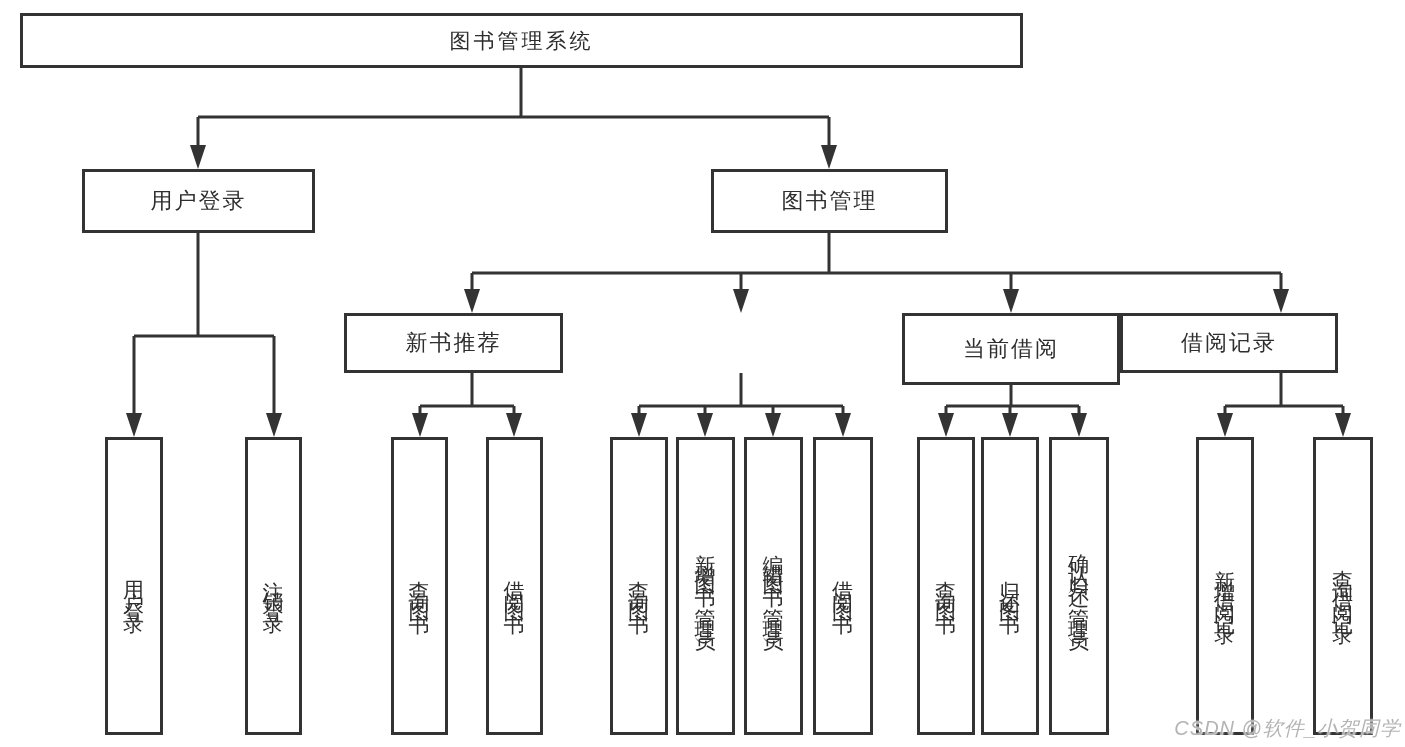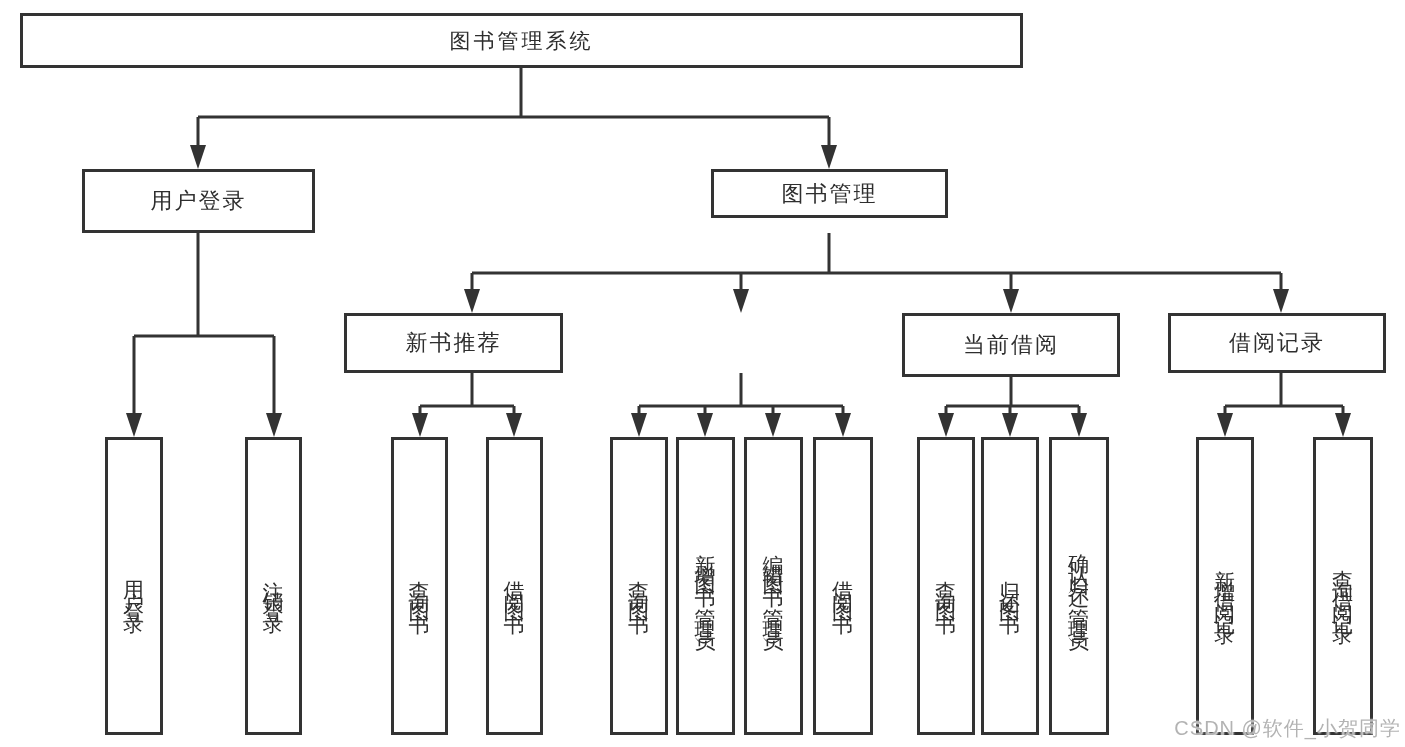--- a/index.html
+++ b/index.html
@@ -57,20 +57,21 @@
   .watermark {
     position: absolute;
     right: 4px;
     bottom: 5px;
     z-index: 3;
     font-size: 20px;
     color: #b3b3b3;
     letter-spacing: 1px;
     text-shadow: 0 0 2px #ffffff, 1px 1px 2px #ffffff;
     white-space: nowrap;
+    font-style: italic;
   }
 </style>
 </head>
 <body>
 
 <div class="stage">
 
   <svg class="wires" width="1405" height="747" viewBox="0 0 1405 747">
     <g stroke="#333333" stroke-width="3" fill="none">
 
@@ -111,31 +112,31 @@
     </g>
   </svg>
 
   <div class="node h root" style="left:20px;top:13px;width:1003px;height:55px">
     <span>图书管理系统</span>
   </div>
 
   <div class="node h" style="left:82px;top:169px;width:233px;height:64px">
     <span>用户登录</span>
   </div>
-  <div class="node h" style="left:711px;top:169px;width:237px;height:49px">
+  <div class="node h" style="left:711px;top:169px;width:237px;height:64px">
     <span>图书管理</span>
   </div>
 
   <div class="node h" style="left:344px;top:313px;width:219px;height:60px">
     <span>新书推荐</span>
   </div>
-  <div class="node h" style="left:902px;top:313px;width:218px;height:64px">
+  <div class="node h" style="left:902px;top:313px;width:218px;height:72px">
     <span>当前借阅</span>
   </div>
-  <div class="node h" style="left:1168px;top:313px;width:218px;height:60px">
+  <div class="node h" style="left:1120px;top:313px;width:218px;height:60px">
     <span>借阅记录</span>
   </div>
 
   <div class="node leaf" style="left:105px;top:437px;width:58px;height:298px">
     <span>用户登录</span>
   </div>
   <div class="node leaf" style="left:245px;top:437px;width:57px;height:298px">
     <span>注销登录</span>
   </div>
 

